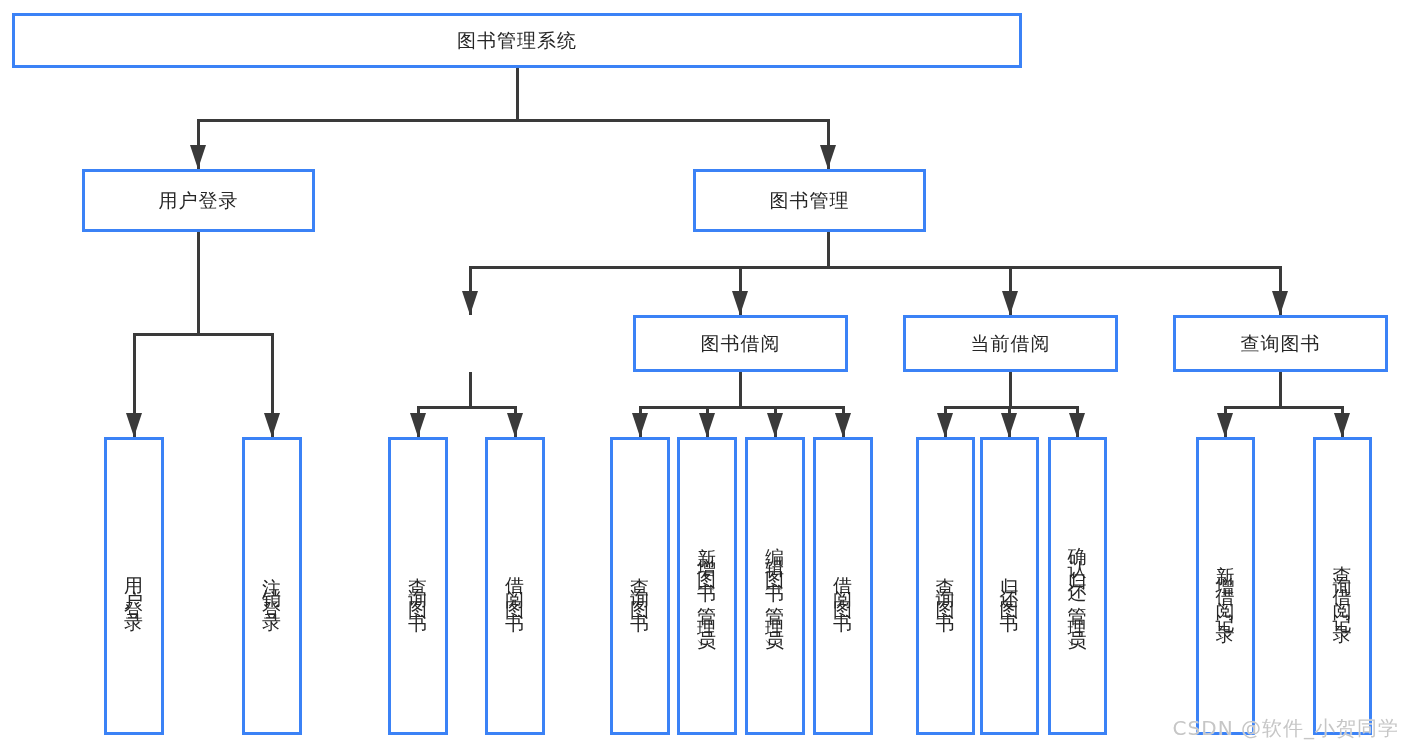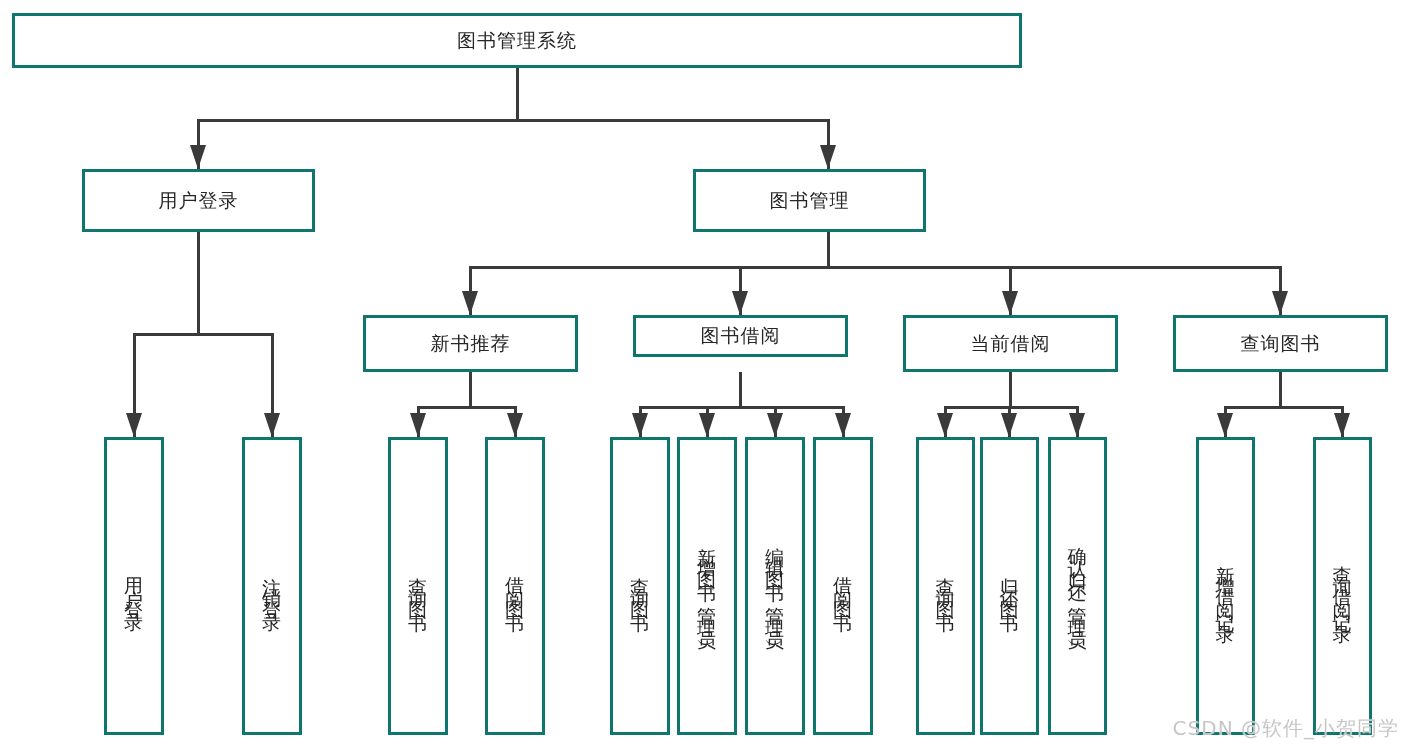--- a/index.html
+++ b/index.html
@@ -7,21 +7,21 @@
     position:relative;
     width:1405px;height:747px;
     background:#ffffff;
     overflow:hidden;
     font-family:"DejaVu Sans","Liberation Sans",sans-serif;
     color:#262626;
   }
   .box{
     position:absolute;
     box-sizing:border-box;
-    border:3px solid #0f766e;
+    border:3px solid #3b82f6;
     background:#ffffff;
     display:flex;
     align-items:center;
     justify-content:center;
     font-size:19px;
     letter-spacing:1px;
     color:#262626;
     text-align:center;
     z-index:2;
   }
@@ -79,22 +79,21 @@
   <div class="hline" style="left:469px;top:266px;width:813px;"></div>
   <div class="vline" style="left:469px;top:266px;height:49px;"></div>
   <div class="vline" style="left:739px;top:266px;height:49px;"></div>
   <div class="vline" style="left:1009px;top:266px;height:49px;"></div>
   <div class="vline" style="left:1279px;top:266px;height:49px;"></div>
   <div class="head" style="left:462px;top:291px;"></div>
   <div class="head" style="left:732px;top:291px;"></div>
   <div class="head" style="left:1002px;top:291px;"></div>
   <div class="head" style="left:1272px;top:291px;"></div>
 
-  <div class="box" style="left:363px;top:315px;width:215px;height:57px;">新书推荐</div>
-  <div class="box" style="left:633px;top:315px;width:215px;height:42px;">图书借阅</div>
+  <div class="box" style="left:633px;top:315px;width:215px;height:57px;">图书借阅</div>
   <div class="box" style="left:903px;top:315px;width:215px;height:57px;">当前借阅</div>
   <div class="box" style="left:1173px;top:315px;width:215px;height:57px;">查询图书</div>
 
   <div class="vline" style="left:469px;top:372px;height:37px;"></div>
   <div class="hline" style="left:417px;top:406px;width:100px;"></div>
   <div class="vline" style="left:417px;top:406px;height:31px;"></div>
   <div class="vline" style="left:514px;top:406px;height:31px;"></div>
   <div class="head" style="left:410px;top:413px;"></div>
   <div class="head" style="left:507px;top:413px;"></div>
 

